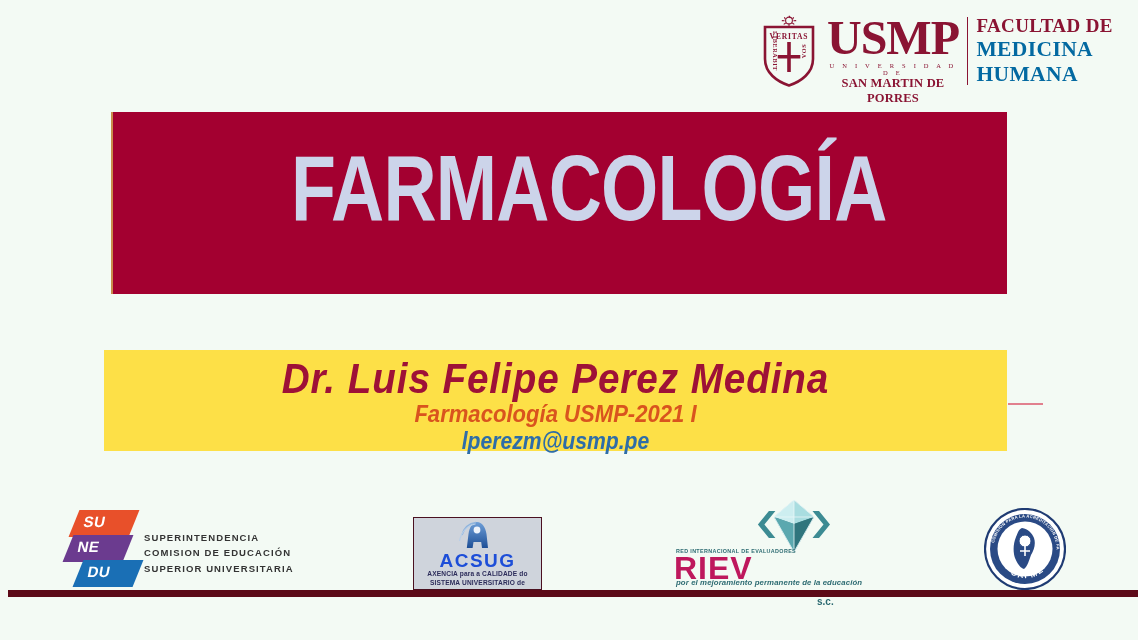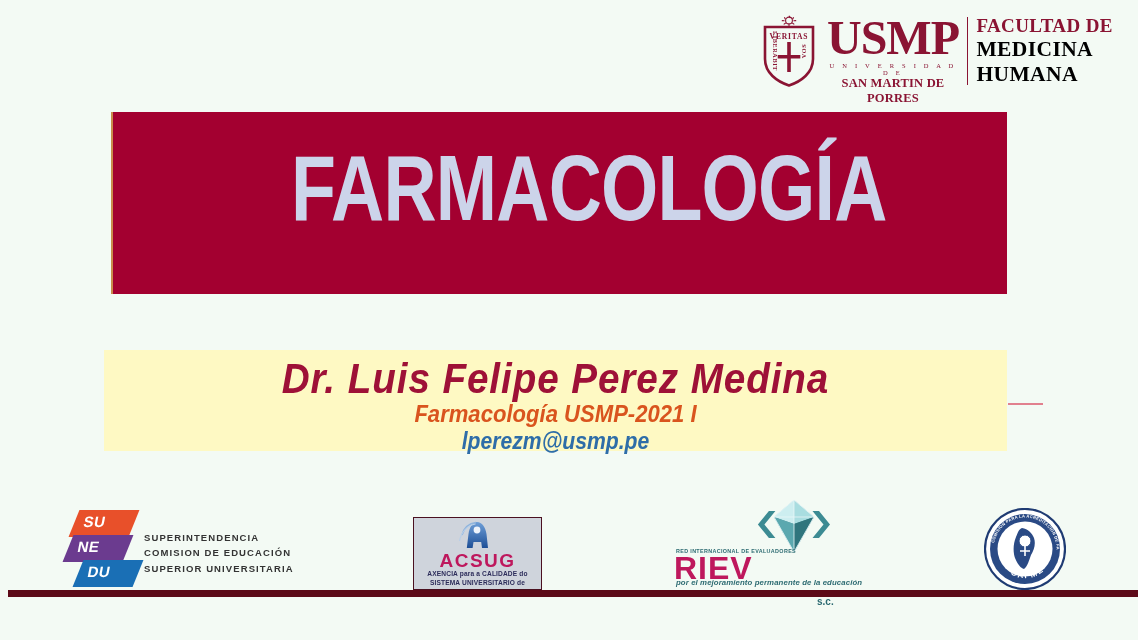--- a/index.html
+++ b/index.html
@@ -91,21 +91,21 @@
     font-size: 19px;
     line-height: 1.16;
     color: #8a1433;
     letter-spacing: 0.4px;
   }
   .usmp-med {
     font-family: "Liberation Serif", serif;
     font-weight: bold;
     font-size: 21.5px;
     line-height: 1.16;
-    color: #000000;
+    color: #0369a1;
     letter-spacing: 0.4px;
   }
 
   
   .title-banner {
     position: absolute;
     left: 103px;
     top: 112px;
     width: 896px;
     height: 182px;
@@ -129,21 +129,21 @@
     white-space: nowrap;
   }
 
   
   .presenter-card {
     position: absolute;
     left: 96px;
     top: 350px;
     width: 903px;
     height: 101px;
-    background: #fef9c3;
+    background: #fde047;
   }
   .presenter-name {
     position: absolute;
     left: 0; right: 0;
     top: 8px;
     text-align: center;
     font-family: "Liberation Sans Narrow", "Liberation Sans", sans-serif;
     font-weight: bold;
     font-style: italic;
     font-size: 42px;
@@ -269,21 +269,21 @@
   }
   .acsug-name {
     position: absolute;
     left: 0; right: 0;
     top: 33px;
     text-align: center;
     font-family: "Liberation Sans", sans-serif;
     font-weight: bold;
     font-size: 19px;
     line-height: 1;
-    color: #be185d;
+    color: #1d4ed8;
     letter-spacing: 1.5px;
   }
   .acsug-sub {
     position: absolute;
     left: 2px; right: 2px;
     top: 52px;
     text-align: center;
     font-family: "Liberation Sans", sans-serif;
     font-weight: bold;
     font-size: 6.6px;

